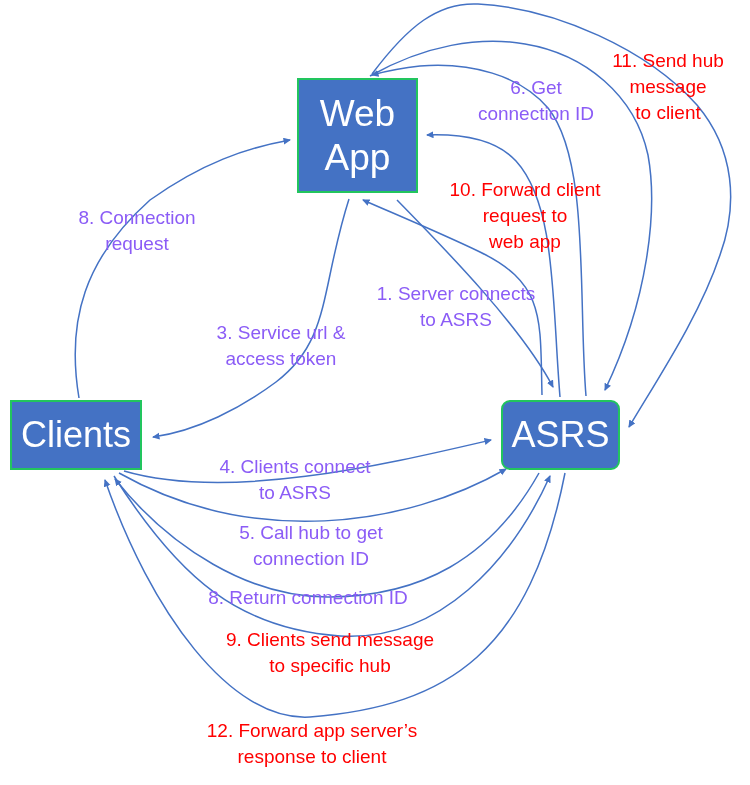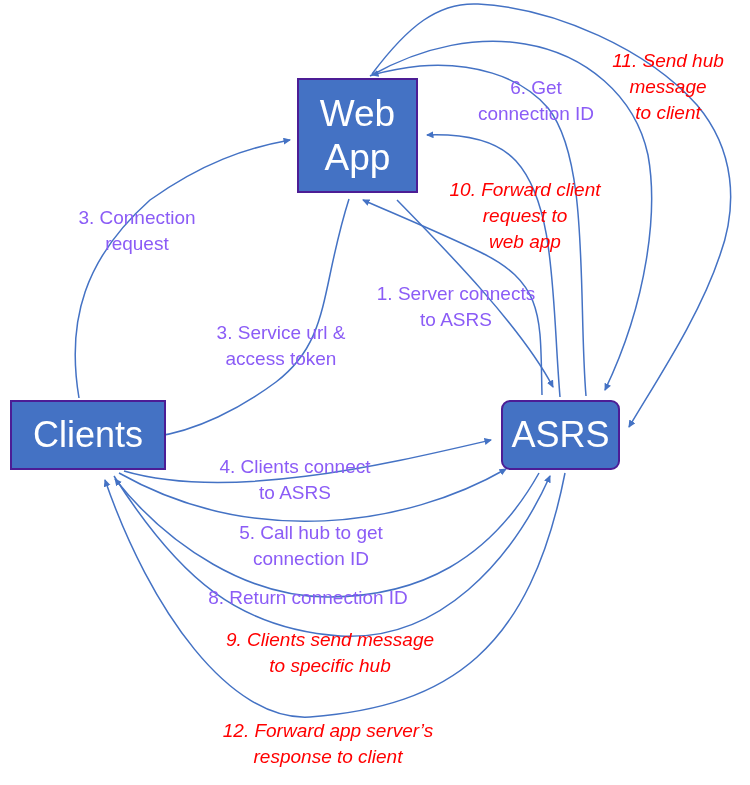--- a/index.html
+++ b/index.html
@@ -7,40 +7,40 @@
     position:relative;
     width:750px;height:785px;
     background:#ffffff;
     font-family:"Liberation Sans", sans-serif;
     overflow:hidden;
   }
   #wires{position:absolute;left:0;top:0;width:750px;height:785px;}
   .node{
     position:absolute;
     background:#4472C4;
-    border:2px solid #4c1d95;
+    border:2px solid #22c55e;
     box-sizing:border-box;
     color:#ffffff;
     display:flex;flex-direction:column;align-items:center;justify-content:center;
     text-align:left;
   }
   .node .nline{line-height:1.18;}
   #node-webapp{left:297px;top:78px;width:121px;height:115px;font-size:37px;}
-  #node-clients{left:10px;top:400px;width:156px;height:70px;font-size:36px;}
+  #node-clients{left:10px;top:400px;width:132px;height:70px;font-size:36px;}
   #node-asrs{left:501px;top:400px;width:119px;height:70px;font-size:36px;border-radius:9px;}
   .lbl{
     position:absolute;
     transform:translateX(-50%);
     text-align:center;
     font-size:19px;
     line-height:26px;
     white-space:nowrap;
   }
   .lbl.blue{color:#8b5cf6;}
-  .lbl.red{color:#FF0000;font-style:italic;}
+  .lbl.red{color:#FF0000;}
 </style>
 </head>
 <body>
 
 <div id="canvas">
 
   <svg id="wires" viewBox="0 0 750 785" xmlns="http://www.w3.org/2000/svg">
     <defs>
       <marker id="ah" markerWidth="10" markerHeight="10" refX="6.5" refY="3.5" orient="auto" markerUnits="userSpaceOnUse">
         <path d="M0,0 L7.5,3.5 L0,7 Z" fill="#4472C4"></path>
@@ -75,21 +75,21 @@
   <div class="node" id="node-asrs">
     <div class="nline">ASRS</div>
   </div>
 
   <div class="lbl blue" style="left:456px;top:281px">
     <div>1. Server connects</div>
     <div>to ASRS</div>
   </div>
 
   <div class="lbl blue" style="left:137px;top:205px">
-    <div>3. Connection</div>
+    <div>8. Connection</div>
     <div>request</div>
   </div>
 
   <div class="lbl blue" style="left:281px;top:320px">
     <div>3. Service url &amp;</div>
     <div>access token</div>
   </div>
 
   <div class="lbl blue" style="left:295px;top:454px">
     <div>4. Clients connect</div>
@@ -121,18 +121,18 @@
     <div>request to</div>
     <div>web app</div>
   </div>
 
   <div class="lbl red" style="left:668px;top:48px">
     <div>11. Send hub</div>
     <div>message</div>
     <div>to client</div>
   </div>
 
-  <div class="lbl red" style="left:328px;top:718px">
+  <div class="lbl red" style="left:312px;top:718px">
     <div>12. Forward app server’s</div>
     <div>response to client</div>
   </div>
 
 </div>
 
 </body></html>

